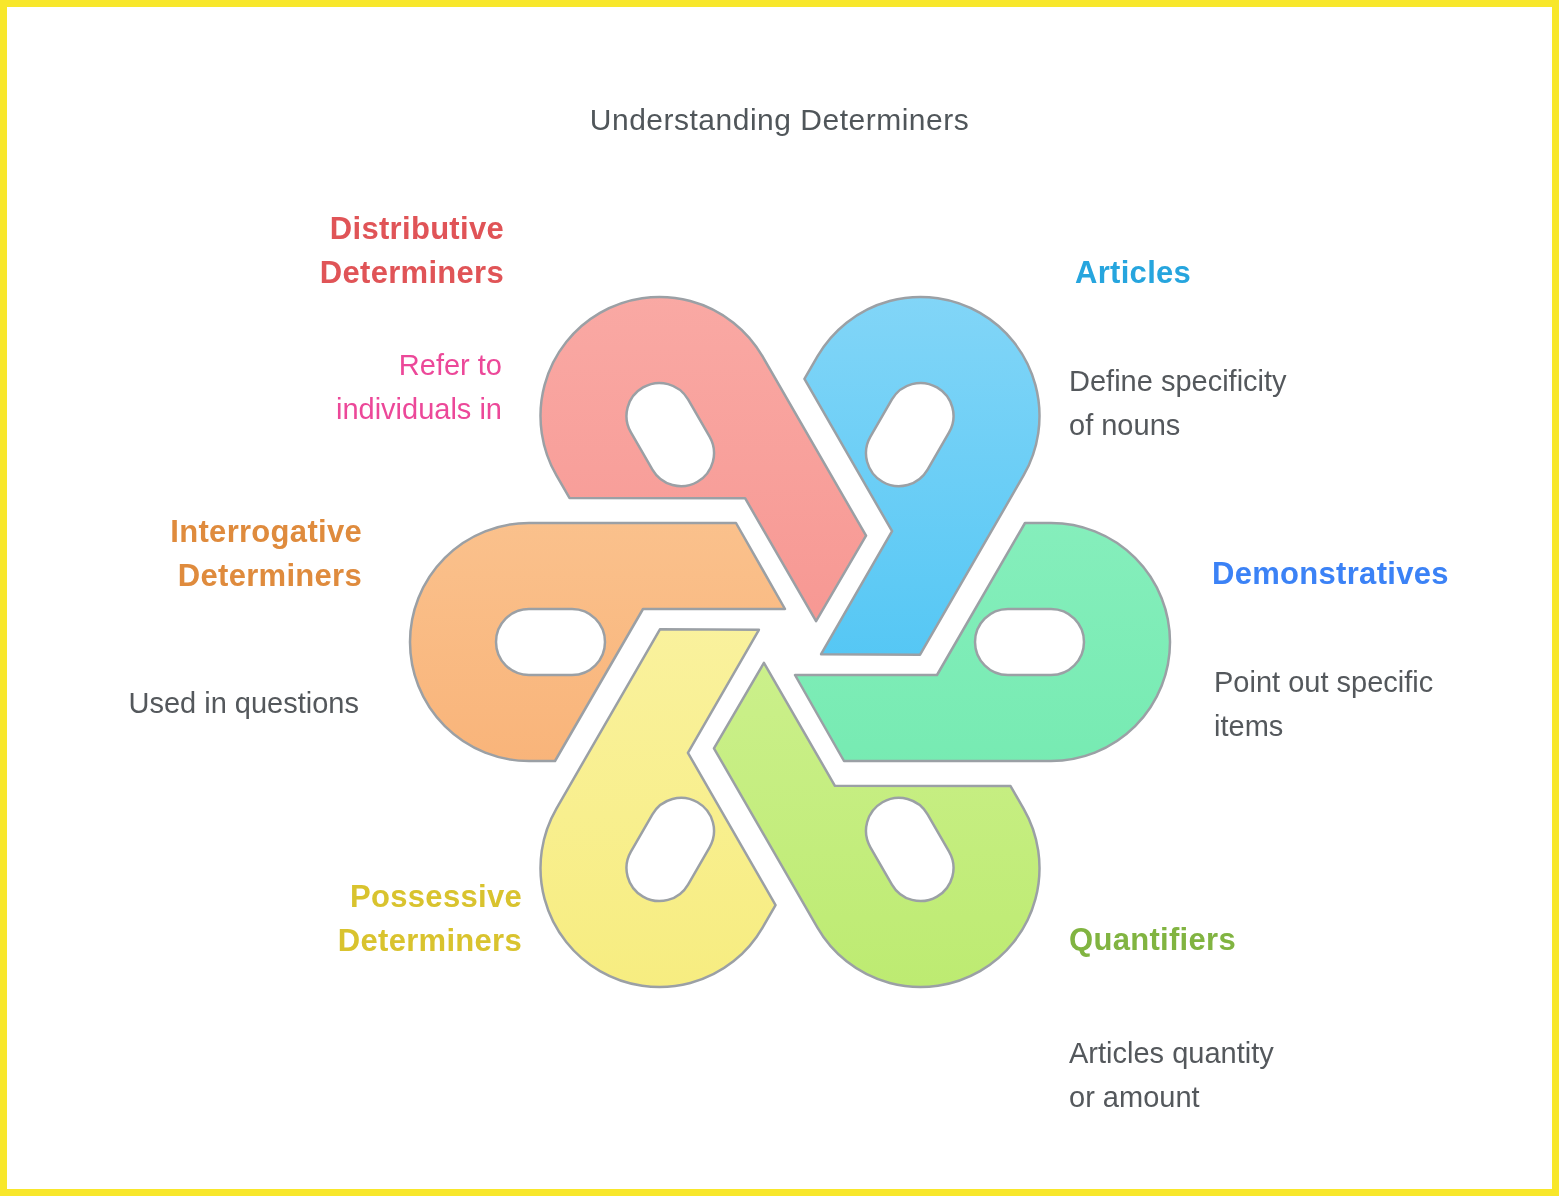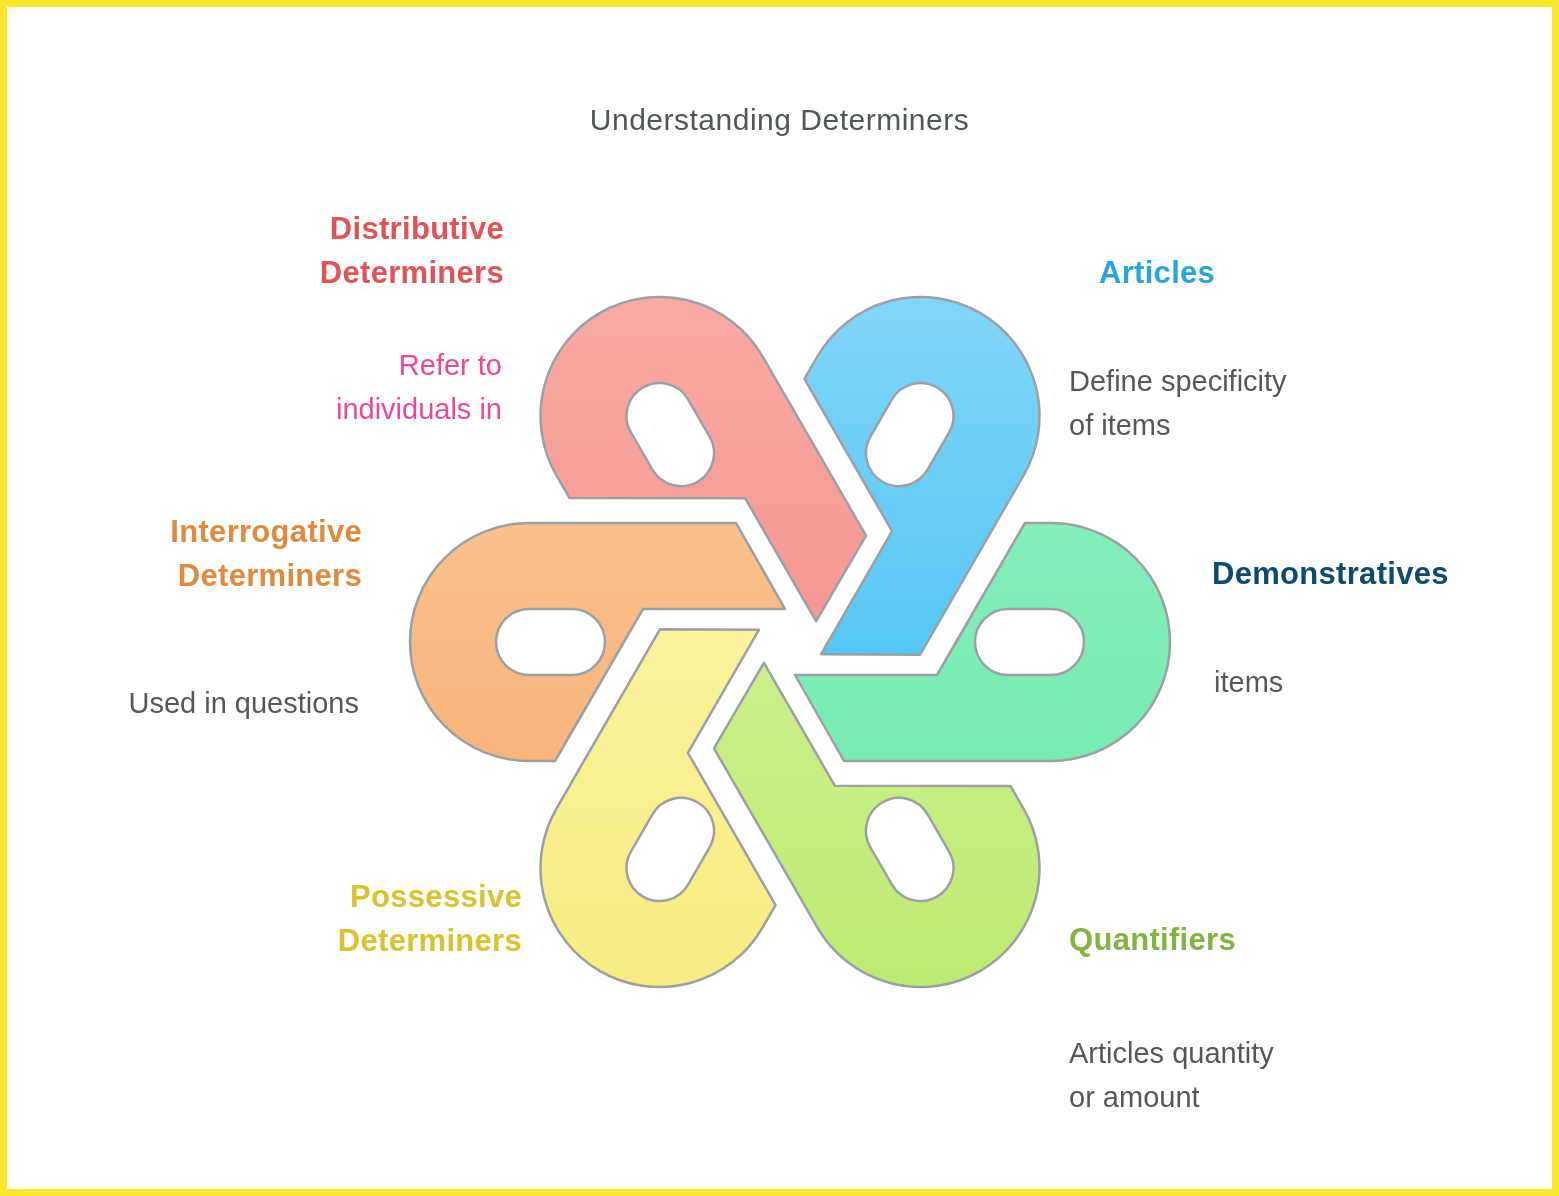--- a/index.html
+++ b/index.html
@@ -27,21 +27,21 @@
   }
   .cat-desc{
     font-size:29px;line-height:44px;
     color:#54585C;
   }
   .ra{text-align:right;}
   .la{text-align:left;}
   
   #cat-distributive-heading{left:140px;top:200px;width:357px;}
   #cat-distributive-desc{left:140px;top:330px;width:355px;}
-  #cat-articles-heading{left:1092px;top:244px;width:420px;}
+  #cat-articles-heading{left:1068px;top:244px;width:420px;}
   #cat-articles-desc{left:1062px;top:352px;width:420px;}
   #cat-interrogative-heading{left:55px;top:503px;width:300px;}
   #cat-interrogative-desc{left:25px;top:674px;width:327px;}
   #cat-demonstratives-heading{left:1205px;top:545px;width:330px;}
   #cat-demonstratives-desc{left:1207px;top:653px;width:330px;}
   #cat-possessive-heading{left:190px;top:868px;width:325px;}
   #cat-possessive-desc{left:170px;top:1042px;width:343px;}
   #cat-quantifiers-heading{left:1062px;top:911px;width:420px;}
   #cat-quantifiers-desc{left:1062px;top:1024px;width:420px;}
   #knot-svg{left:0;top:0;}
@@ -101,35 +101,36 @@
   <div id="cat-distributive-desc" class="abs cat-desc ra" style="color: #ec4899; margin-top: 6px;">
     <div>Refer to</div>
     <div>individuals in</div>
   </div>
 
   <div id="cat-articles-heading" class="abs cat-heading la" style="color: rgb(38, 165, 222);">
     <div>Articles</div>
   </div>
   <div id="cat-articles-desc" class="abs cat-desc la" style="color: rgb(84, 88, 92);">
     <div>Define specificity</div>
-    <div>of items</div>
+    <div>of nouns</div>
   </div>
 
   <div id="cat-interrogative-heading" class="abs cat-heading ra" style="color: rgb(223, 139, 61);">
     <div>Interrogative</div>
     <div>Determiners</div>
   </div>
   <div id="cat-interrogative-desc" class="abs cat-desc ra" style="color: rgb(84, 88, 92);">
     <div>Used in questions</div>
   </div>
 
-  <div id="cat-demonstratives-heading" class="abs cat-heading la" style="color: #0c4a6e;">
+  <div id="cat-demonstratives-heading" class="abs cat-heading la" style="color: #3b82f6;">
     <div>Demonstratives</div>
   </div>
   <div id="cat-demonstratives-desc" class="abs cat-desc la" style="color: rgb(84, 88, 92);">
+    <div>Point out specific</div>
     <div>items</div>
   </div>
 
   <div id="cat-possessive-heading" class="abs cat-heading ra" style="color: rgb(217, 195, 46);">
     <div>Possessive</div>
     <div>Determiners</div>
   </div>
 
   <div id="cat-quantifiers-heading" class="abs cat-heading la" style="color: rgb(129, 180, 65);">
     <div>Quantifiers</div>

